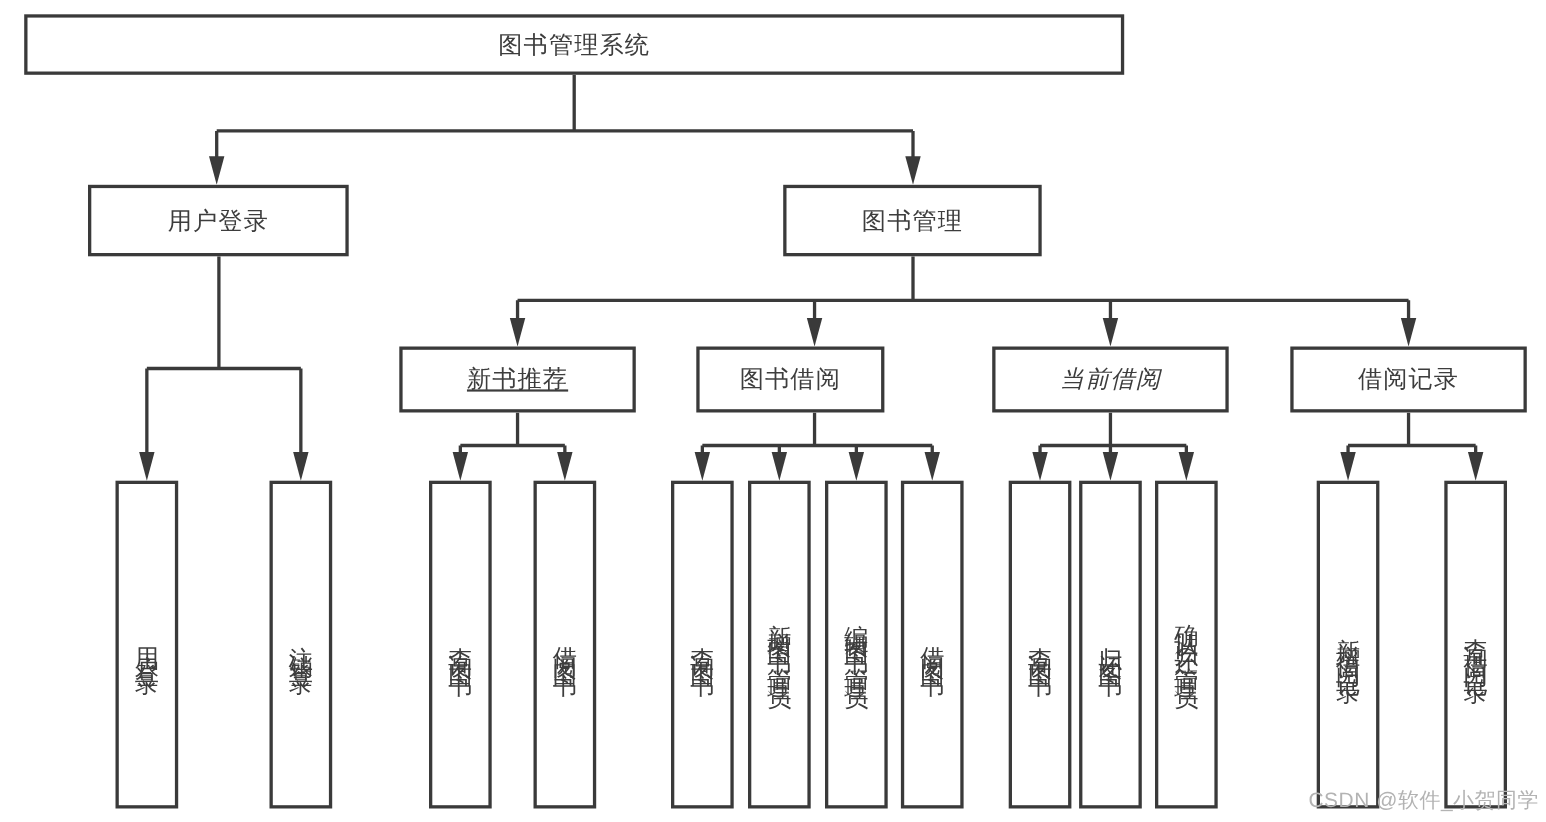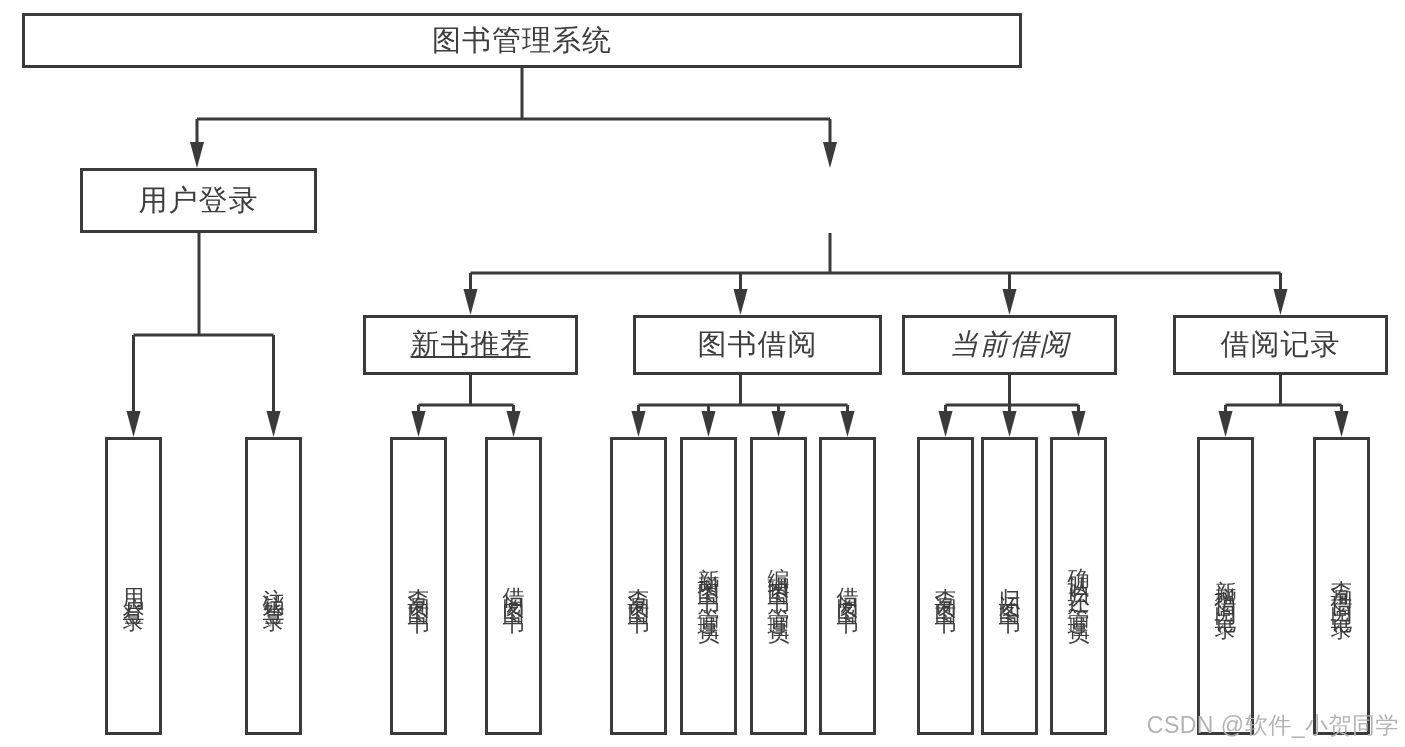--- a/index.html
+++ b/index.html
@@ -24,37 +24,37 @@
   }
   .box{
     position:absolute;
     box-sizing:border-box;
     border:3px solid var(--line);
     background:#fff;
     display:flex;
     align-items:center;
     justify-content:center;
     color:var(--text);
-    font-size:29px;
+    font-size:22px;
     letter-spacing:1px;
     white-space:nowrap;
   }
   .vbox{
     writing-mode:vertical-rl;
     text-orientation:mixed;
     font-size:22px;
     letter-spacing:8px;
     line-height:1;
     white-space:normal;
   }
   .watermark{
     position:absolute;
     right:6px;
     bottom:6px;
-    font-size:23px;
+    font-size:19px;
     color:var(--wm);
     letter-spacing:0.5px;
     pointer-events:none;
   }
 </style>
 </head>
 <body>
 
 <div class="canvas">
 
@@ -101,25 +101,28 @@
     </g>
   </svg>
 
   <div class="box" style="left:22px;top:13px;width:1000px;height:55px;">
     <span>图书管理系统</span>
   </div>
 
   <div class="box" style="left:80px;top:168px;width:237px;height:65px;">
     <span>用户登录</span>
   </div>
+  <div class="box" style="left:712px;top:168px;width:235px;height:65px;">
+    <span>图书管理</span>
+  </div>
 
   <div class="box" style="left:363px;top:315px;width:215px;height:60px;text-decoration:underline;">
     <span>新书推荐</span>
   </div>
-  <div class="box" style="left:633px;top:315px;width:249px;height:60px;">
+  <div class="box" style="left:633px;top:315px;width:171px;height:60px;">
     <span>图书借阅</span>
   </div>
   <div class="box" style="left:902px;top:315px;width:215px;height:60px;font-style:italic;">
     <span>当前借阅</span>
   </div>
   <div class="box" style="left:1173px;top:315px;width:215px;height:60px;">
     <span>借阅记录</span>
   </div>
 
   <div class="box vbox" style="left:105px;top:437px;width:57px;height:298px;">

